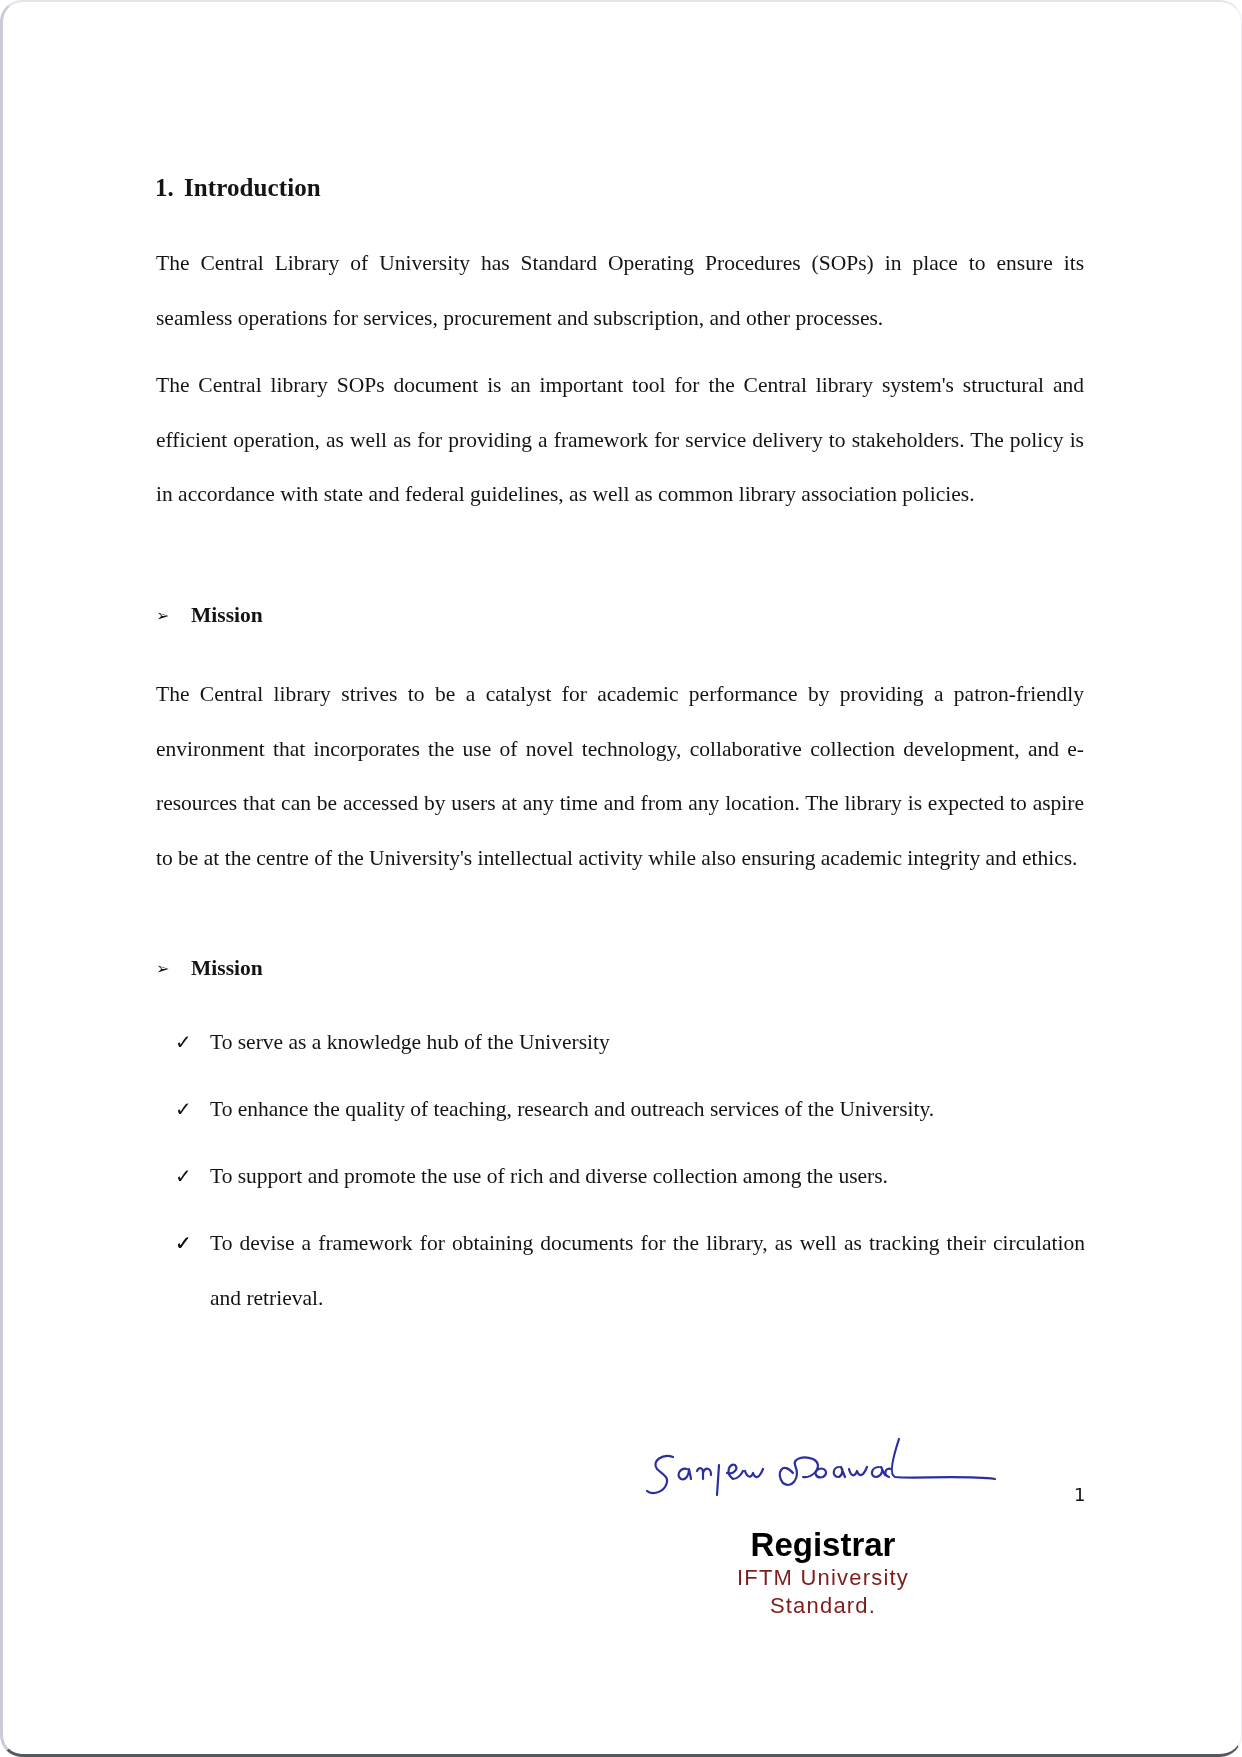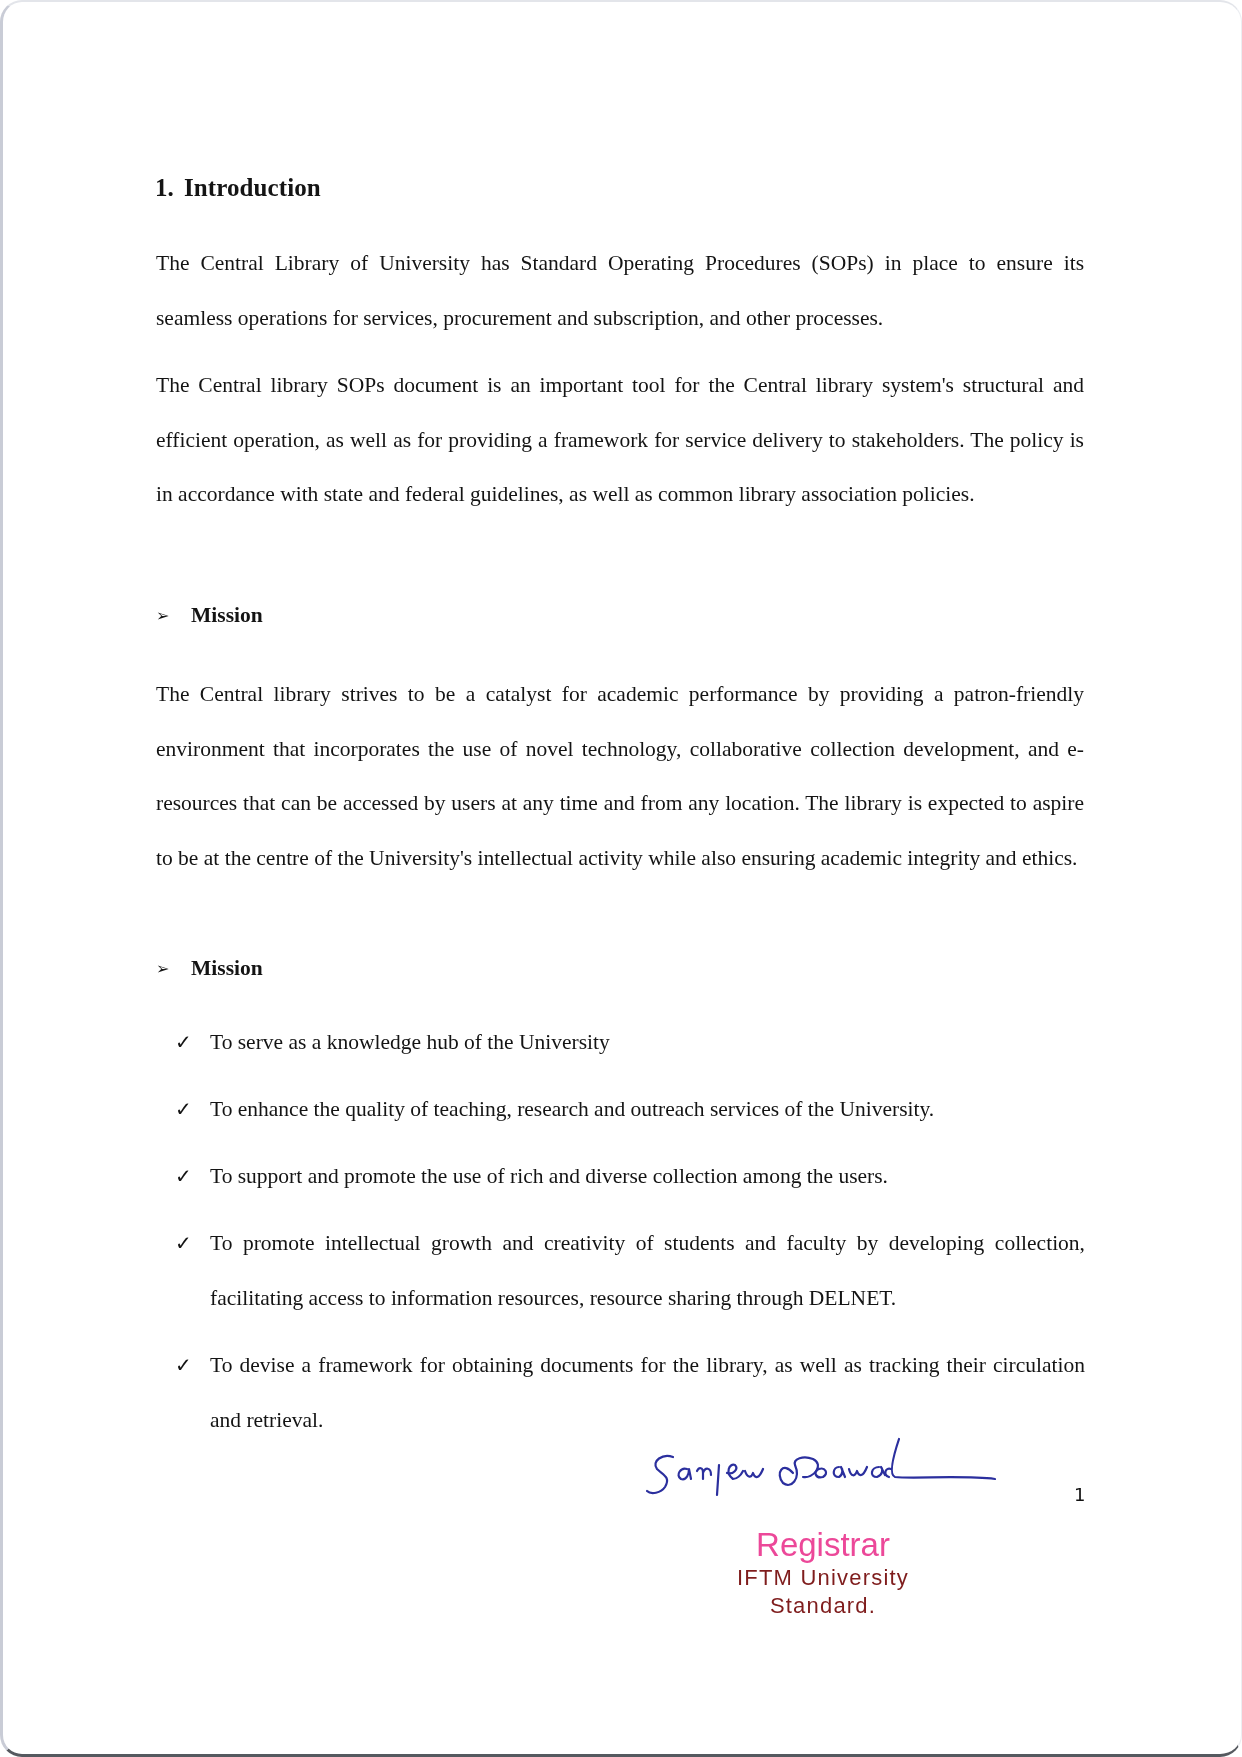--- a/index.html
+++ b/index.html
@@ -39,21 +39,21 @@
   .sub-mission { top: 954px; }
   .mission-list { position: absolute; left: 172px; top: 1013px; width: 910px; margin: 0; padding: 0; list-style: none; }
   .mission-item { position: relative; padding-left: 35px; font-size: 21.5px; line-height: 55px; text-align: justify; text-align-last: left; margin-bottom: 12px; }
   .mission-item .check { position: absolute; left: 0; top: 0; font-size: 20px; font-family: "DejaVu Sans", sans-serif; }
   .page-number {
     position: absolute; left: 1071px; top: 1482px;
     font-family: "DejaVu Sans", sans-serif; font-size: 18px; color: #111;
   }
   .signature { position: absolute; left: 640px; top: 1415px; width: 360px; height: 100px; }
   .stamp { position: absolute; left: 700px; top: 1524px; width: 240px; text-align: center; color: #8a66c4; }
-  .stamp-title { font-family: "Liberation Sans", "DejaVu Sans", sans-serif; font-weight: normal; font-size: 33px; line-height: 38px; color: #ec4899; }
+  .stamp-title { font-family: "Liberation Sans", "DejaVu Sans", sans-serif; font-weight: bold; font-size: 33px; line-height: 38px; color: #000000; }
   .stamp-line { font-family: Liberation Sans, sans-serif; font-size: 22px; line-height: 28px; letter-spacing: 1.2px; color: #7f1d1d; }
 </style>
 </head>
 <body>
 
 <div class="page">
 
   <div class="h1">
     <span class="num">1.</span><span>Introduction</span>
   </div>
@@ -80,21 +80,20 @@
     <li class="mission-item">
       <span class="check">✓</span>
       <span>To enhance the quality of teaching, research and outreach services of the University.</span>
     </li>
     <li class="mission-item">
       <span class="check">✓</span>
       <span>To support and promote the use of rich and diverse collection among the users.</span>
     </li>
     <li class="mission-item">
       <span class="check">✓</span>
-      <span>To promote intellectual growth and creativity of students and faculty by developing collection, facilitating access to information resources, resource sharing through DELNET.</span>
     </li>
     <li class="mission-item">
       <span class="check">✓</span>
       <span>To devise a framework for obtaining documents for the library, as well as tracking their circulation and retrieval.</span>
     </li>
   </ul>
 
   <svg class="signature" viewBox="0 0 360 100" xmlns="http://www.w3.org/2000/svg">
     <title>Sanjeev Agarwal</title>
     <g fill="none" stroke="#2b2f9e" stroke-width="2.2" stroke-linecap="round" stroke-linejoin="round">

